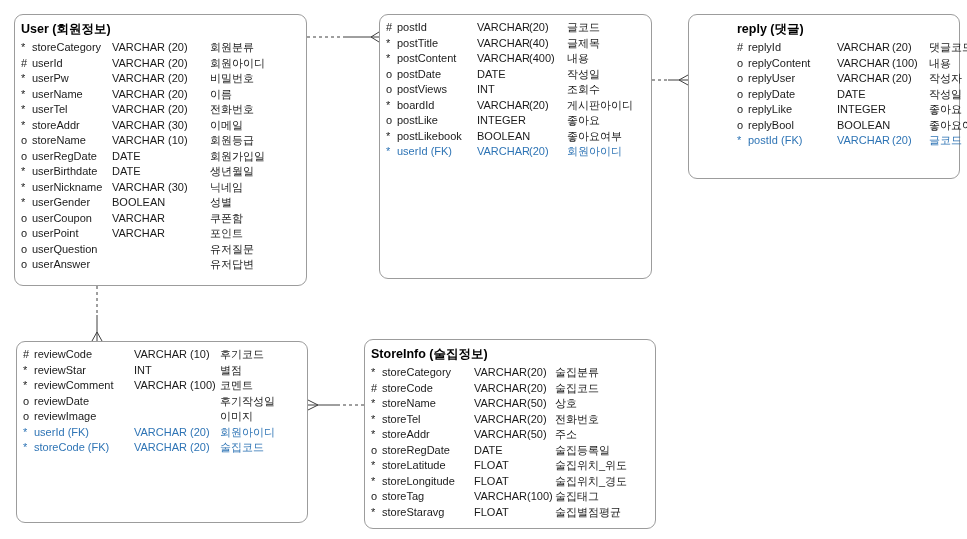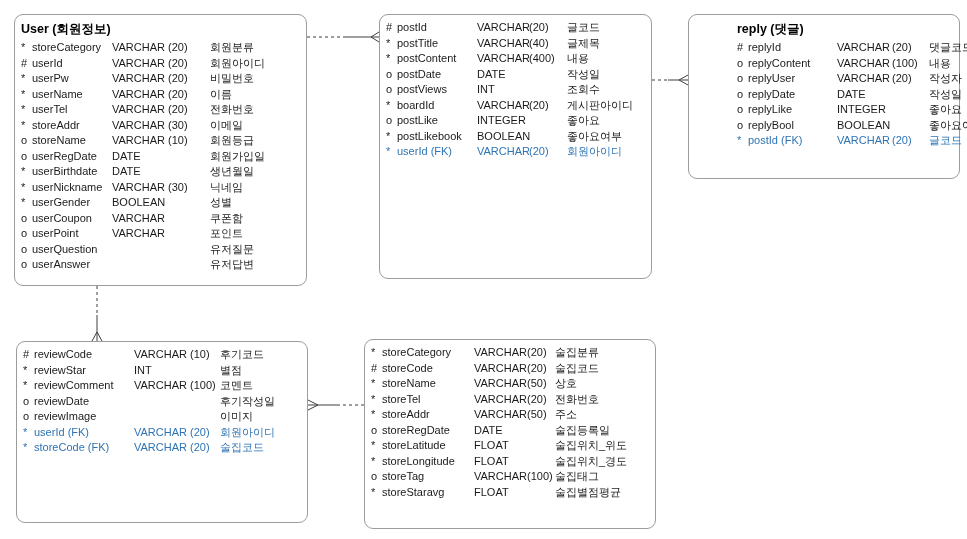--- a/index.html
+++ b/index.html
@@ -338,20 +338,21 @@
         </div>
         <div class="attr-row fk" style="grid-template-columns: 11px 100px 56px 30px auto;">
           <span class="attr-flag">*</span>
           <span class="attr-name">storeCode (FK)</span>
           <span class="attr-type">VARCHAR</span>
           <span class="attr-size">(20)</span>
           <span class="attr-label">술집코드</span>
         </div>
       </div>
       <div class="entity" style="left: 364px; top: 339px; width: 292px; height: 190px;">
+        <div class="entity-title">StoreInfo (술집정보)</div>
         <div class="attr-row" style="grid-template-columns: 11px 92px 53px 28px auto;">
           <span class="attr-flag">*</span>
           <span class="attr-name">storeCategory</span>
           <span class="attr-type">VARCHAR</span>
           <span class="attr-size">(20)</span>
           <span class="attr-label">술집분류</span>
         </div>
         <div class="attr-row" style="grid-template-columns: 11px 92px 53px 28px auto;">
           <span class="attr-flag">#</span>
           <span class="attr-name">storeCode</span>

